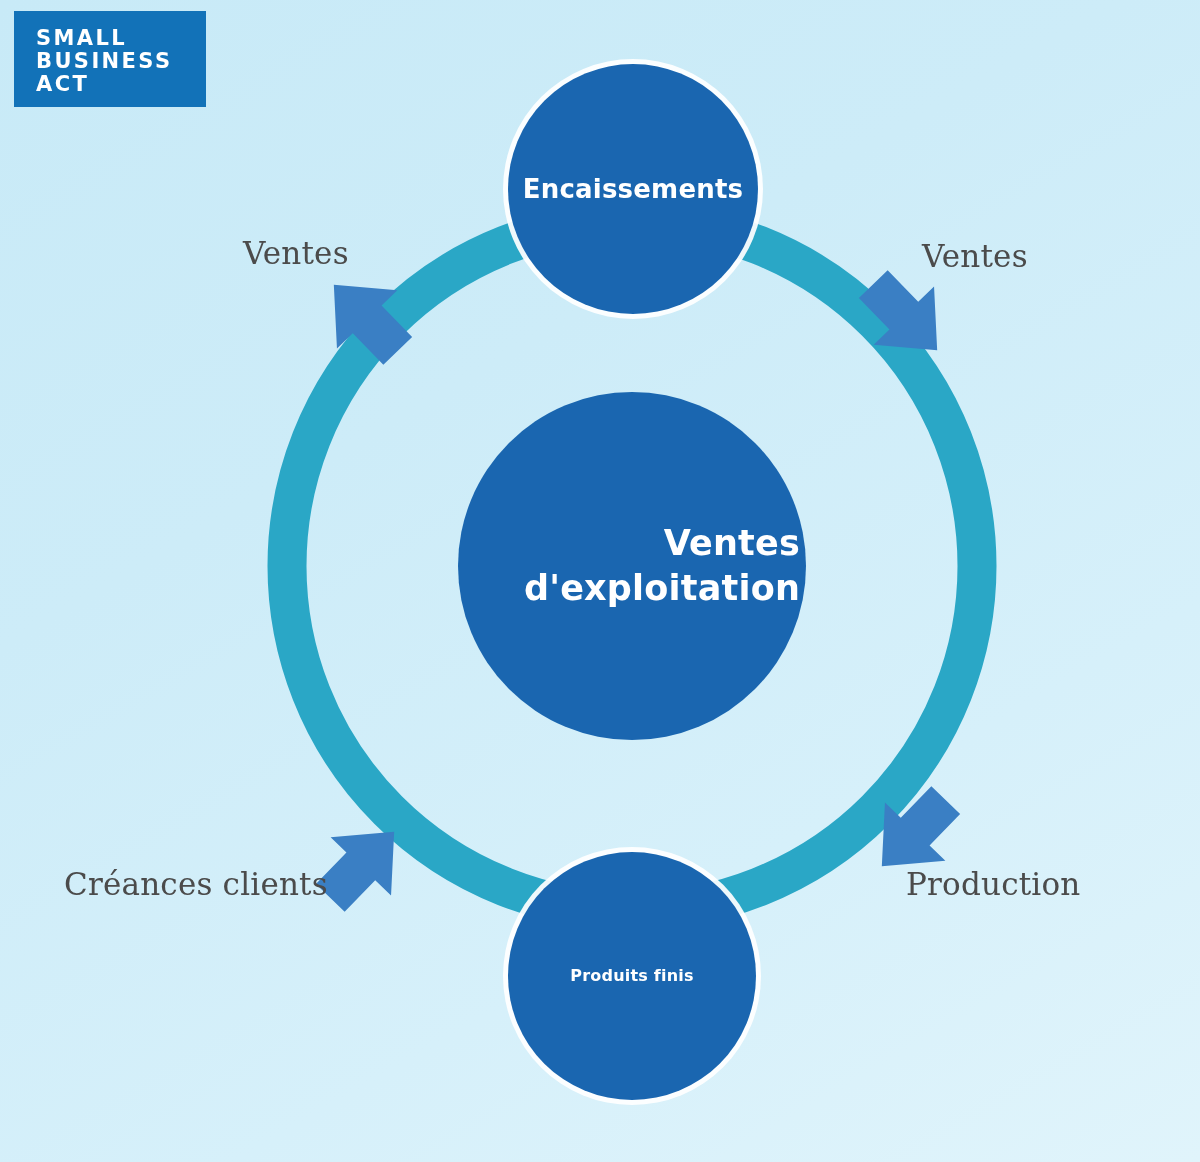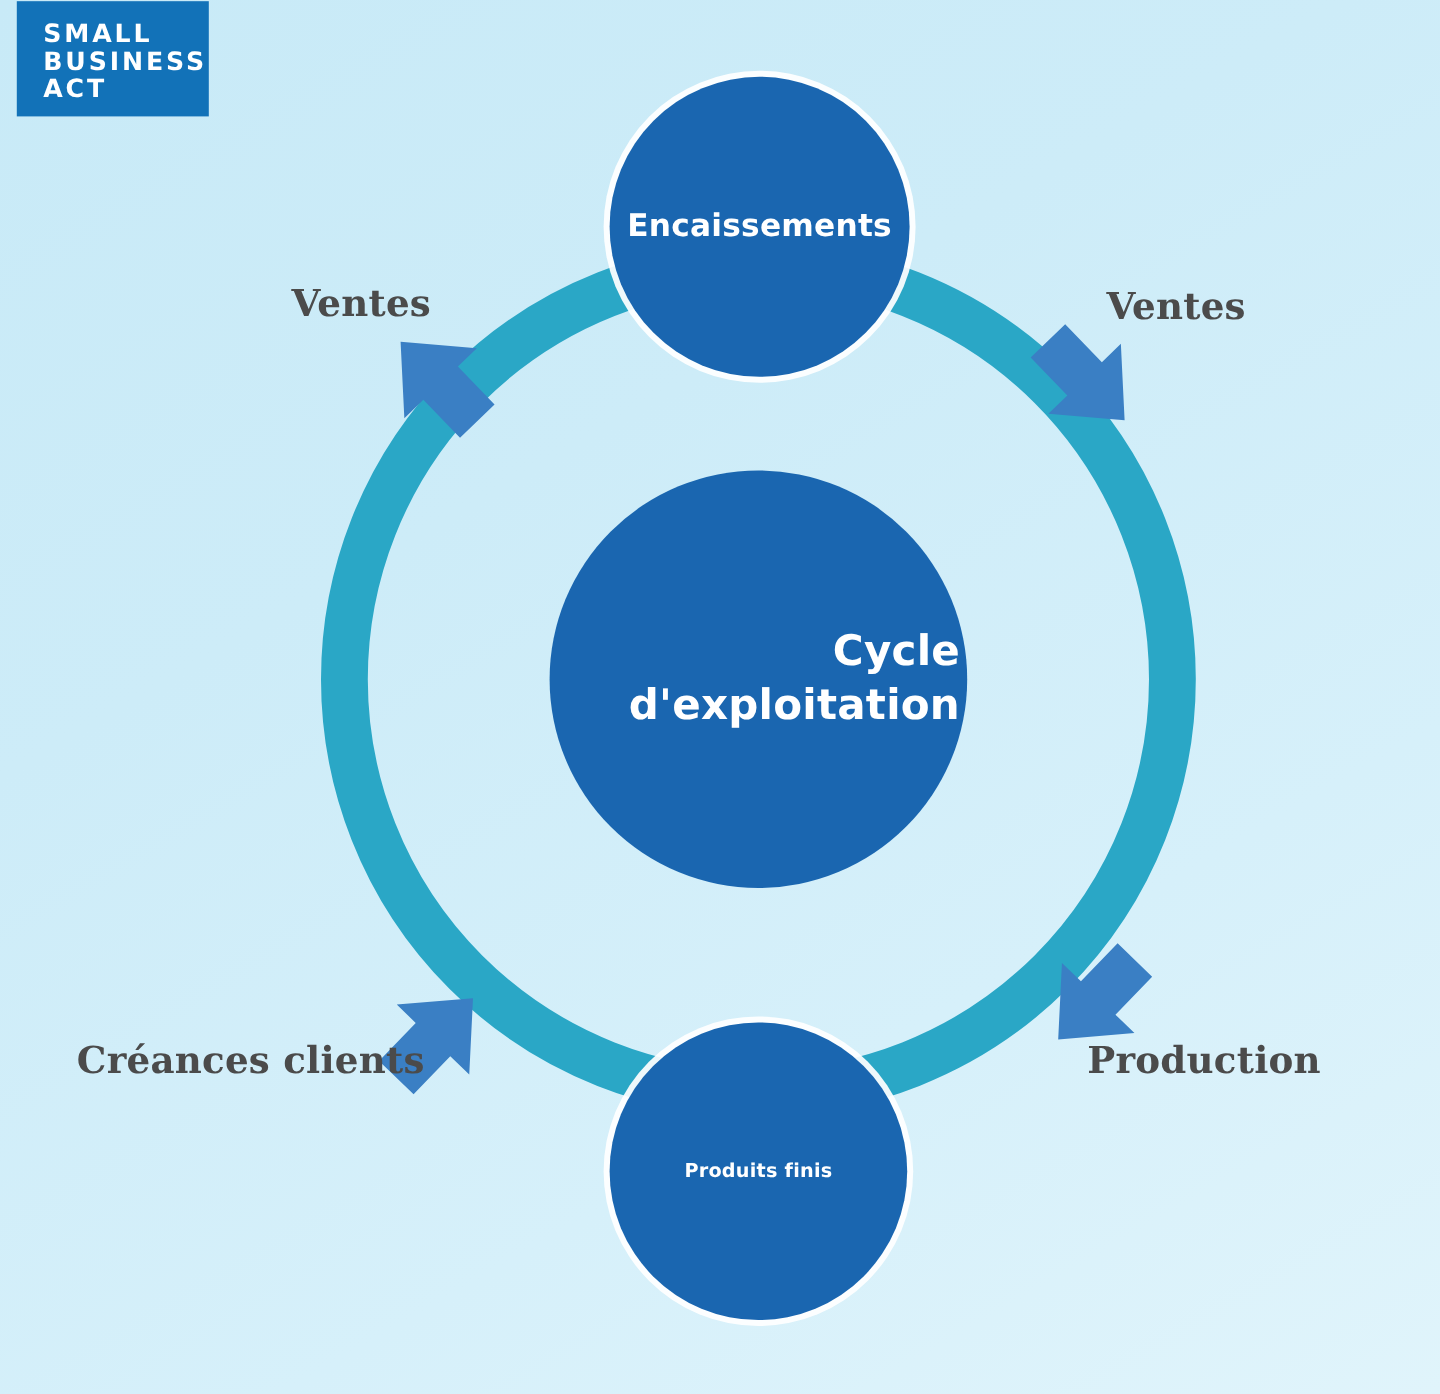--- a/index.html
+++ b/index.html
@@ -19,22 +19,22 @@
     width: 1200px;
     height: 1162px;
     background: linear-gradient(150deg, #c8eaf7 0%, #cdecf8 35%, #d6f0fa 70%, #e0f4fb 100%);
     overflow: hidden;
   }
 
   
   #logo {
     position: absolute;
     left: 14px;
-    top: 1px;
-    width: 160px;
+    top: 11px;
+    width: 192px;
     height: 96px;
     background: #1272b8;
     box-sizing: border-box;
     padding: 16px 0 0 22px;
   }
   #logo .logo-line {
     color: #ffffff;
     font-family: "DejaVu Sans", sans-serif;
     font-weight: bold;
     font-size: 21px;
@@ -111,21 +111,21 @@
     width: 248px;
     height: 248px;
     font-size: 16px;
   }
 
   
   .edge-label {
     position: absolute;
     color: #4b4b4b;
     font-family: "DejaVu Serif", serif;
-    font-weight: bold;
+    font-weight: normal;
     font-size: 31px;
     white-space: nowrap;
     letter-spacing: 0.2px;
   }
   #label-ventes   { left: 243px; top: 235px; }
   #label-achats   { left: 922px; top: 238px; }
   #label-production { left: 906px; top: 866px; }
   #label-creances { left: 64px;  top: 866px; }
 </style>
 </head>
@@ -154,21 +154,21 @@
     <g transform="translate(911,836) rotate(224)">
       <path d="M 0,-42 L 42,6 L 20,6 L 20,50 L -20,50 L -20,6 L -42,6 Z" fill="#3a7fc4"></path>
     </g>
 
     <g transform="translate(365,862) rotate(44)">
       <path d="M 0,-42 L 42,6 L 20,6 L 20,50 L -20,50 L -20,6 L -42,6 Z" fill="#3a7fc4"></path>
     </g>
   </svg>
 
   <div class="node" id="node-center">
-    <span class="node-label">Cycle d'exploitation</span>
+    <span class="node-label">Ventes d'exploitation</span>
   </div>
 
   <div class="node" id="node-top">
     <span class="node-label">Encaissements</span>
   </div>
 
 
   <div class="node" id="node-bottom">
     <span class="node-label">Produits finis</span>
   </div>

